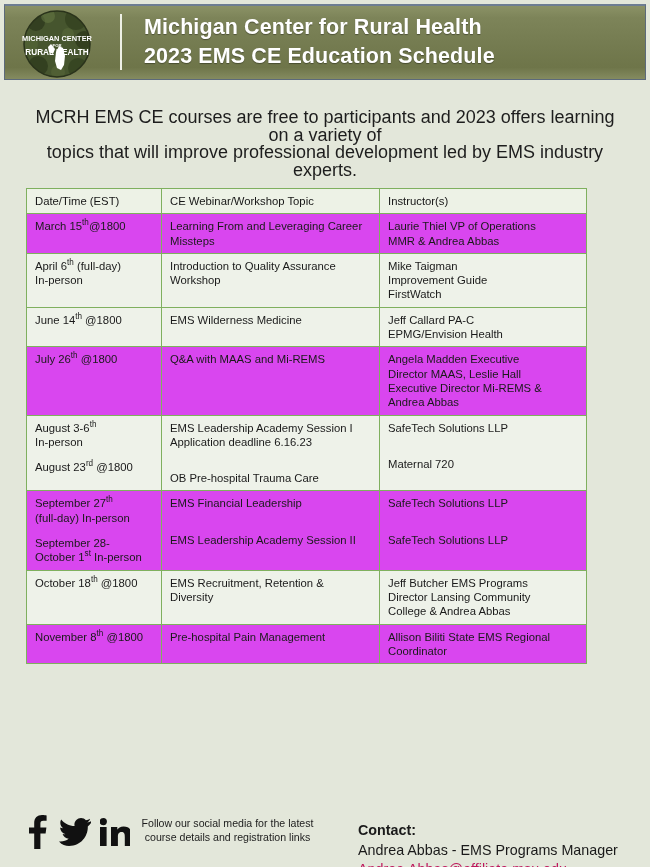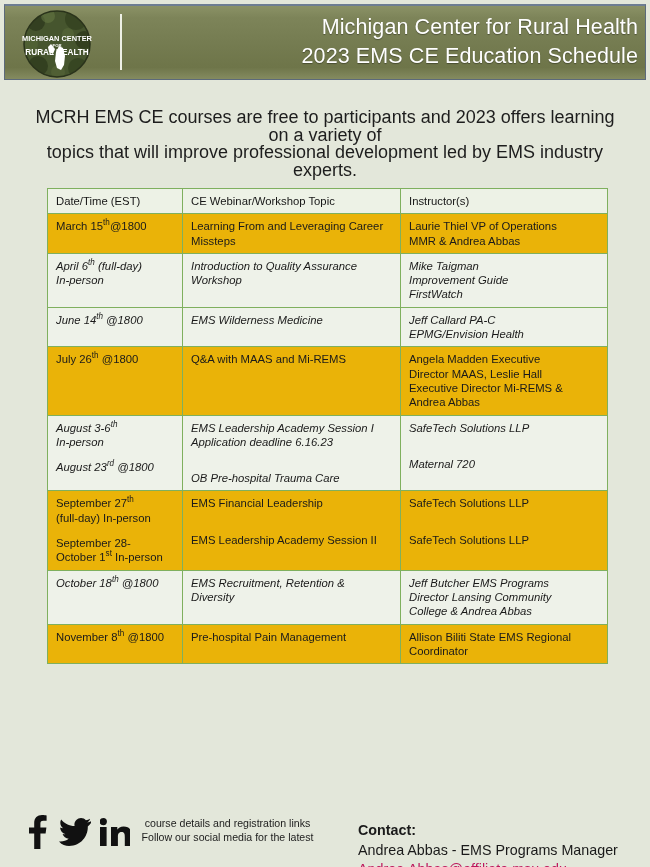--- a/index.html
+++ b/index.html
@@ -15,21 +15,20 @@
     color: #1a1a1a;
     overflow: hidden;
     position: relative;
   }
 
   
   .banner-wrap {
     position: relative;
     margin: 4px 4px 0 4px;
     height: 96px;
-    text-align: right;
   }
   .banner {
     position: absolute;
     left: 0; top: 0;
     width: 642px;
     height: 76px;
     box-sizing: border-box;
     background: linear-gradient(to bottom,
         #8b9266 0%,
         #7d8459 16%,
@@ -51,21 +50,21 @@
     position: absolute;
     left: 140px;
     top: 9px;
     right: 8px;
     color: #ffffff;
     font-size: 21.5px;
     line-height: 29px;
     letter-spacing: 0.1px;
     text-shadow: 0 1px 1px rgba(0,0,0,.35);
   }
-  .banner-title div { white-space: nowrap; }
+  .banner-title div { white-space: nowrap; font-weight: bold; }
 
   
   .logo {
     position: absolute;
     left: 14px;
     top: 6px;
     width: 78px;
     height: 68px;
   }
   .logo svg { display:block; }
@@ -75,21 +74,21 @@
     margin: 9px 30px 0 30px;
     text-align: center;
     font-size: 18px;
     line-height: 17.5px;
     color: #1d1d1d;
   }
 
   
   .sched-wrap {
     margin: 9px 0 0 0;
-    padding: 0 43px 0 47px;
+    padding: 0 43px 0 26px;
   }
   table.sched {
     width: 560px;
     border-collapse: collapse;
     table-layout: fixed;
     border: 1px solid #7fb05e;
   }
   table.sched td, table.sched th {
     border: 1px solid #7fb05e;
     vertical-align: top;
@@ -104,22 +103,22 @@
   col.c3 { width: 207px; }
 
   thead th {
     background: #edf2e6;
     font-size: 14.3px;
     line-height: 19px;
     padding-top: 6px;
     padding-bottom: 6px;
     color: #161616;
   }
-  tbody tr.shade td { background: #eab308; }
-  tbody tr.plain td { background: #eef2e9; font-style: italic; }
+  tbody tr.shade td { background: #d946ef; }
+  tbody tr.plain td { background: #eef2e9; }
 
   .cell-line { display: block; }
   .cell-gap { display: block; height: 11px; }
   sup { font-size: 0.72em; vertical-align: super; line-height: 0; }
 
   
   .footer {
     position: absolute;
     left: 0;
     bottom: 4px;
@@ -356,22 +355,22 @@
       <path d="M32 3.3c-1.2.5-2.4.9-3.8 1.1 1.4-.8 2.4-2.1 2.9-3.7-1.3.8-2.7 1.3-4.2 1.6C25.7.9 23.9 0 22 0c-3.6 0-6.6 3-6.6 6.6 0 .5.1 1 .2 1.5C10.2 7.9 5.4 5.3 2.2 1.4c-.6 1-.9 2.1-.9 3.3 0 2.3 1.2 4.3 2.9 5.5-1.1 0-2.1-.3-3-.8v.1c0 3.2 2.3 5.9 5.3 6.5-.6.1-1.1.2-1.7.2-.4 0-.8 0-1.2-.1.8 2.6 3.3 4.5 6.1 4.6-2.3 1.8-5.1 2.8-8.2 2.8-.5 0-1.1 0-1.6-.1C2.9 26.9 6.4 28 10.1 28c12.1 0 18.7-10 18.7-18.7v-.9c1.3-.9 2.4-2.1 3.2-3.4z" fill="#111111"></path>
     </svg>
     <svg width="30" height="34" viewBox="0 0 30 28">
       <rect x="0" y="9" width="6.6" height="19" fill="#111111"></rect>
       <circle cx="3.3" cy="3.6" r="3.6" fill="#111111"></circle>
       <path d="M11 9h6.3v2.6h.1c.9-1.6 3-3.2 6.2-3.2 6.6 0 7.8 4.1 7.8 9.5V28h-6.6v-9c0-2.2 0-5-3.2-5s-3.7 2.4-3.7 4.9V28H11z" fill="#111111"></path>
     </svg>
   </div>
 
   <div class="social-text">
+    <div>Follow our social media for the latest</div>
     <div>course details and registration links</div>
-    <div>Follow our social media for the latest</div>
   </div>
 
   <div class="contact">
     <div class="lbl">Contact:</div>
     <div>Andrea Abbas - EMS Programs Manager</div>
     <a class="email" href="#">Andrea.Abbas@affiliate.msu.edu</a>
   </div>
 </div>
 
 </body></html>

